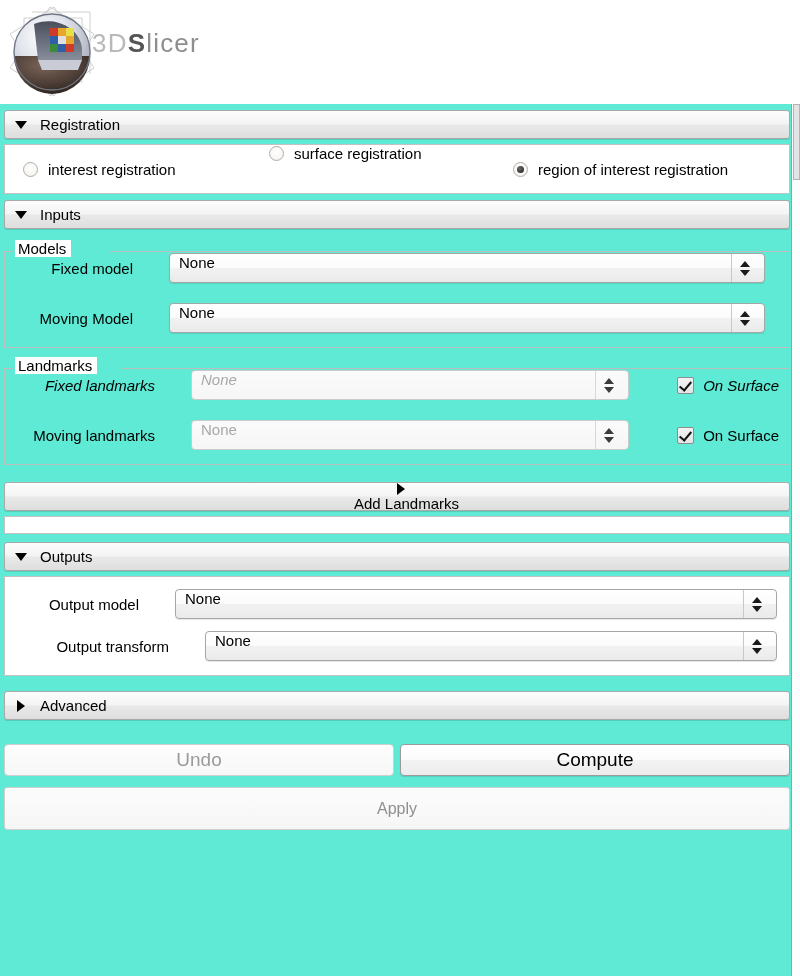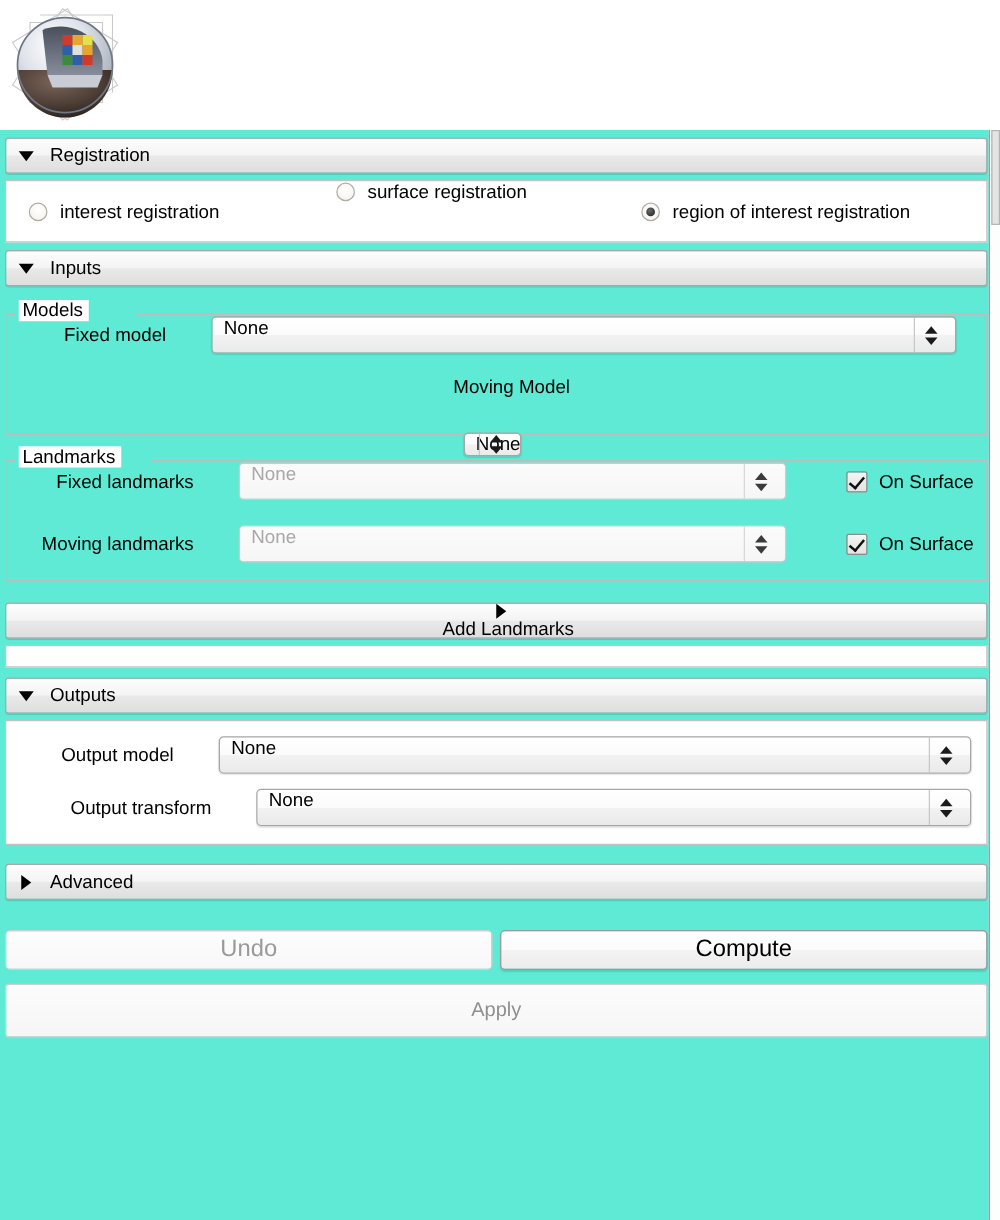--- a/index.html
+++ b/index.html
@@ -373,20 +373,23 @@
       <rect x="46" y="32" width="8" height="8" fill="#2f5fa8"></rect>
       <rect x="54" y="32" width="8" height="8" fill="#e0e0e0"></rect>
       <rect x="62" y="32" width="8" height="8" fill="#e8a72c"></rect>
       <rect x="46" y="40" width="8" height="8" fill="#3d8a3d"></rect>
       <rect x="54" y="40" width="8" height="8" fill="#2f5fa8"></rect>
       <rect x="62" y="40" width="8" height="8" fill="#cf3a2a"></rect>
     </g>
     <circle cx="48" cy="48" r="38" fill="none" stroke="#6f7684" stroke-width="1.4"></circle>
   </svg>
 
+  <div class="logo-text">
+    <span class="t3d">3D</span><span class="ts">S</span><span class="tlicer">licer</span>
+  </div>
 </div>
 
 <div class="panel">
 
   <div class="scrollbar">
     <div class="scrollbar-thumb"></div>
   </div>
 
   <div class="content">
 
@@ -434,40 +437,40 @@
         <span class="row-label" style="width:118px;">Fixed model</span>
         <div class="combo" style="margin-left:8px; margin-right:14px;">
           <span class="val">None</span>
           <span class="spin">
               <span class="up"></span>
               <span class="down"></span>
             </span>
         </div>
       </div>
 
-      <div class="form-row" style="margin-top:16px;flex-direction:column;">
+      <div class="form-row" style="margin-top:16px;">
         <span class="row-label" style="width:118px;">Moving Model</span>
         <div class="combo" style="margin-left:8px; margin-right:14px;">
           <span class="val">None</span>
           <span class="spin">
               <span class="up"></span>
               <span class="down"></span>
             </span>
         </div>
       </div>
     </div>
 
     <div class="groupbox" style="margin-top:20px;">
       <div class="gb-topline">
           <span class="l"></span>
           <span class="r" style="width:668px;"></span>
         </div>
       <div class="gb-label">Landmarks</div>
 
-      <div class="form-row" style="">
+      <div class="form-row" style="font-style:italic;">
         <span class="row-label" style="width:140px;">Fixed landmarks</span>
         <div class="combo disabled" style="margin-left:8px; max-width:470px;">
           <span class="val">None</span>
           <span class="spin">
               <span class="up"></span>
               <span class="down"></span>
             </span>
         </div>
         <div class="checkwrap">
           <span class="checkbox checked"></span>

